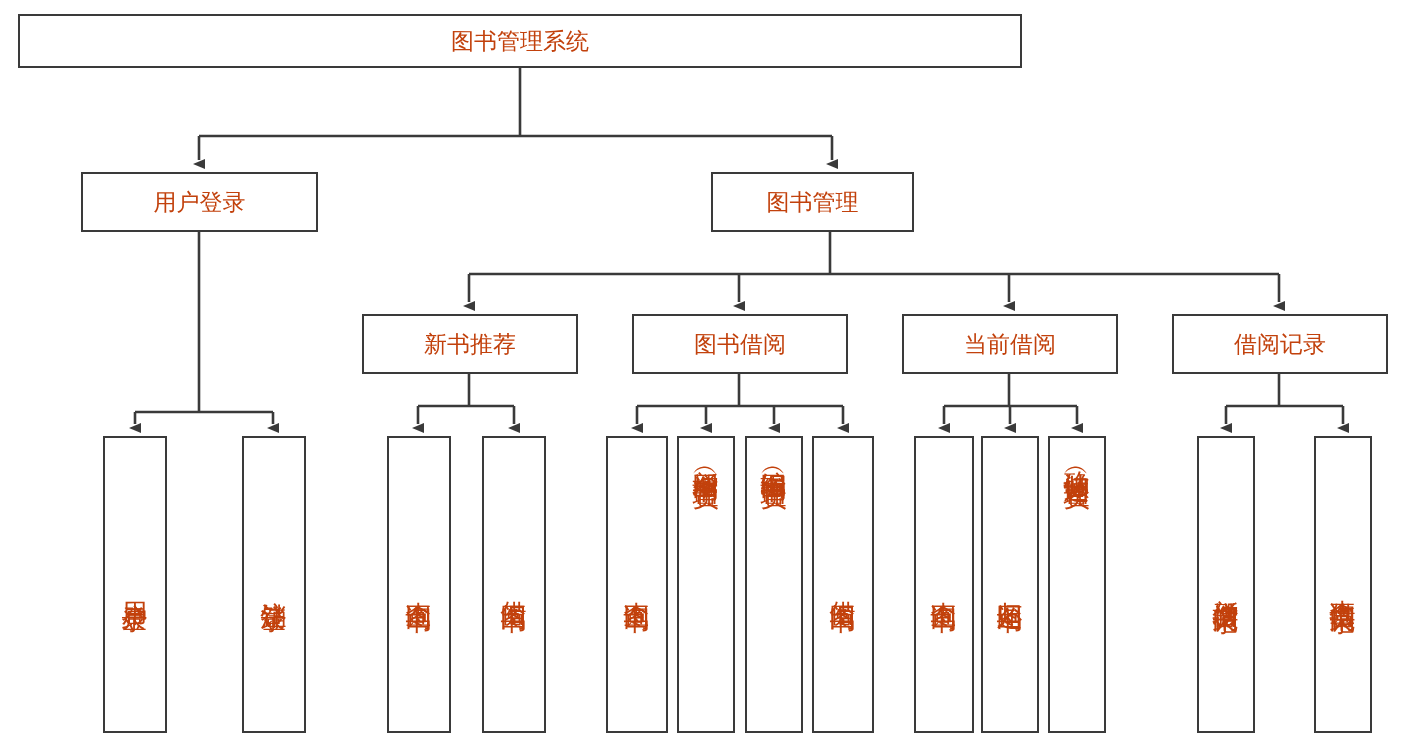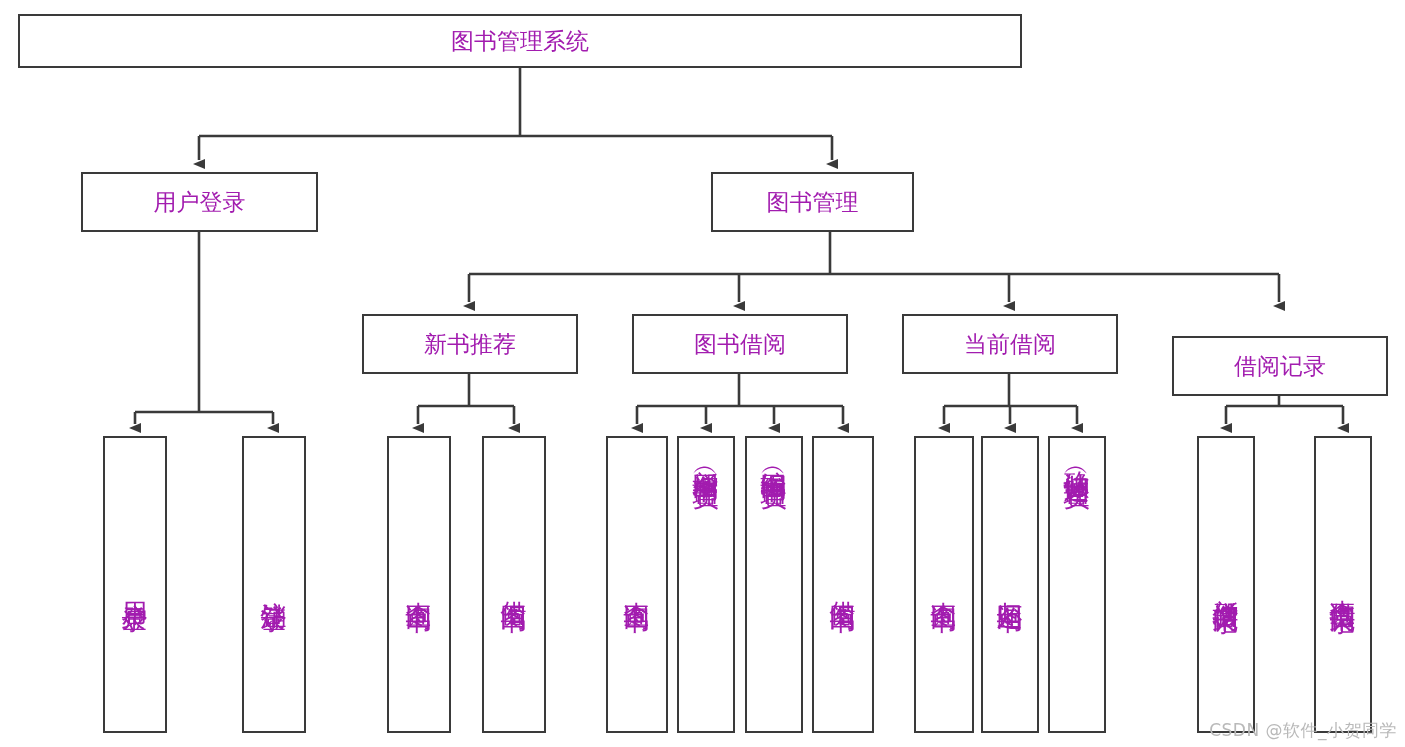--- a/index.html
+++ b/index.html
@@ -29,21 +29,21 @@
     position: absolute;
     box-sizing: border-box;
     background: #ffffff;
     border: 2.5px solid #3a3a3a;
     display: flex;
     align-items: center;
     justify-content: center;
     overflow: hidden;
   }
   .node .label {
-    color: #a21caf;
+    color: #c2410c;
     text-align: center;
     line-height: 1.05;
     white-space: nowrap;
   }
   .node.horiz .label {
     writing-mode: horizontal-tb;
     font-size: 23px;
   }
   .node.vert {
     align-items: flex-start;
@@ -138,21 +138,21 @@
 
   <div class="node horiz" style="left:632px; top:314px; width:216px; height:60px;">
     <span class="label">图书借阅</span>
   </div>
   <div class="node horiz" style="left:362px; top:314px; width:216px; height:60px;">
     <span class="label">新书推荐</span>
   </div>
   <div class="node horiz" style="left:902px; top:314px; width:216px; height:60px;">
     <span class="label">当前借阅</span>
   </div>
-  <div class="node horiz" style="left:1172px; top:314px; width:216px; height:60px;margin-top:22px;">
+  <div class="node horiz" style="left:1172px; top:314px; width:216px; height:60px;">
     <span class="label">借阅记录</span>
   </div>
 
   <div class="node vert short" style="left:103px; top:436px; width:64px; height:297px;">
     <span class="label">用户登录</span>
   </div>
   <div class="node vert short" style="left:242px; top:436px; width:64px; height:297px;">
     <span class="label">注销登录</span>
   </div>
 
@@ -186,14 +186,13 @@
     <span class="label">确认归还（管理员）</span>
   </div>
 
   <div class="node vert short" style="left:1197px; top:436px; width:58px; height:297px;">
     <span class="label">新增借阅记录</span>
   </div>
   <div class="node vert short" style="left:1314px; top:436px; width:58px; height:297px;">
     <span class="label">查询借阅记录</span>
   </div>
 
-  <div class="watermark">CSDN @软件_小贺同学</div>
 </div>
 
 </body></html>

